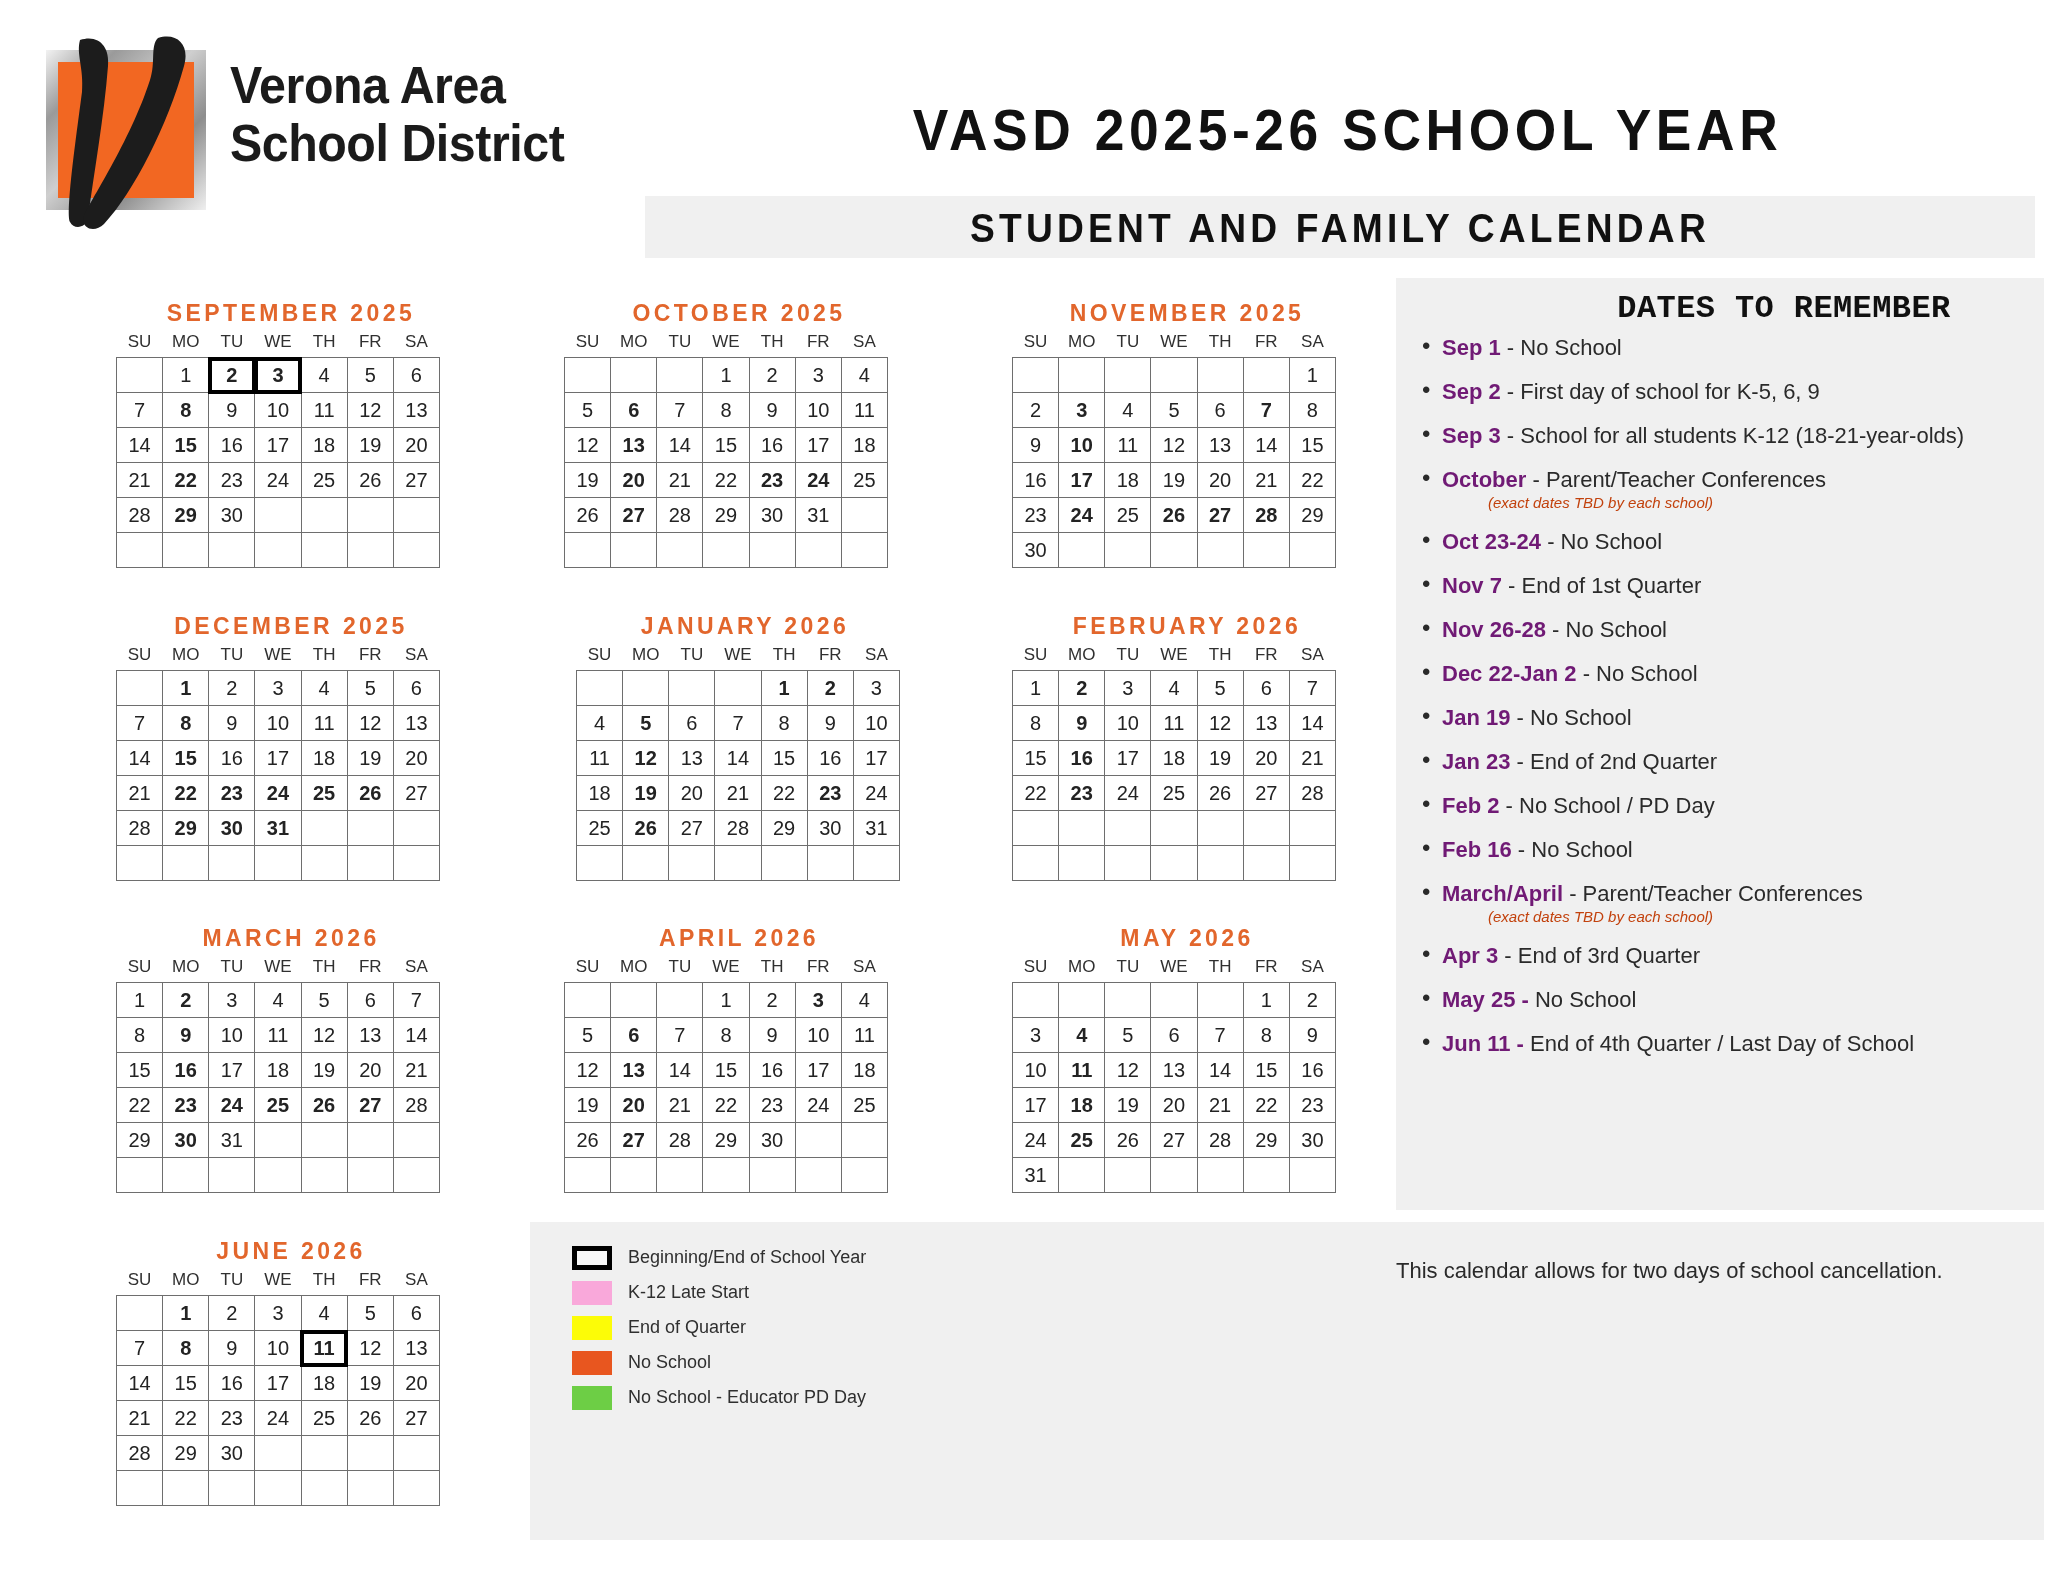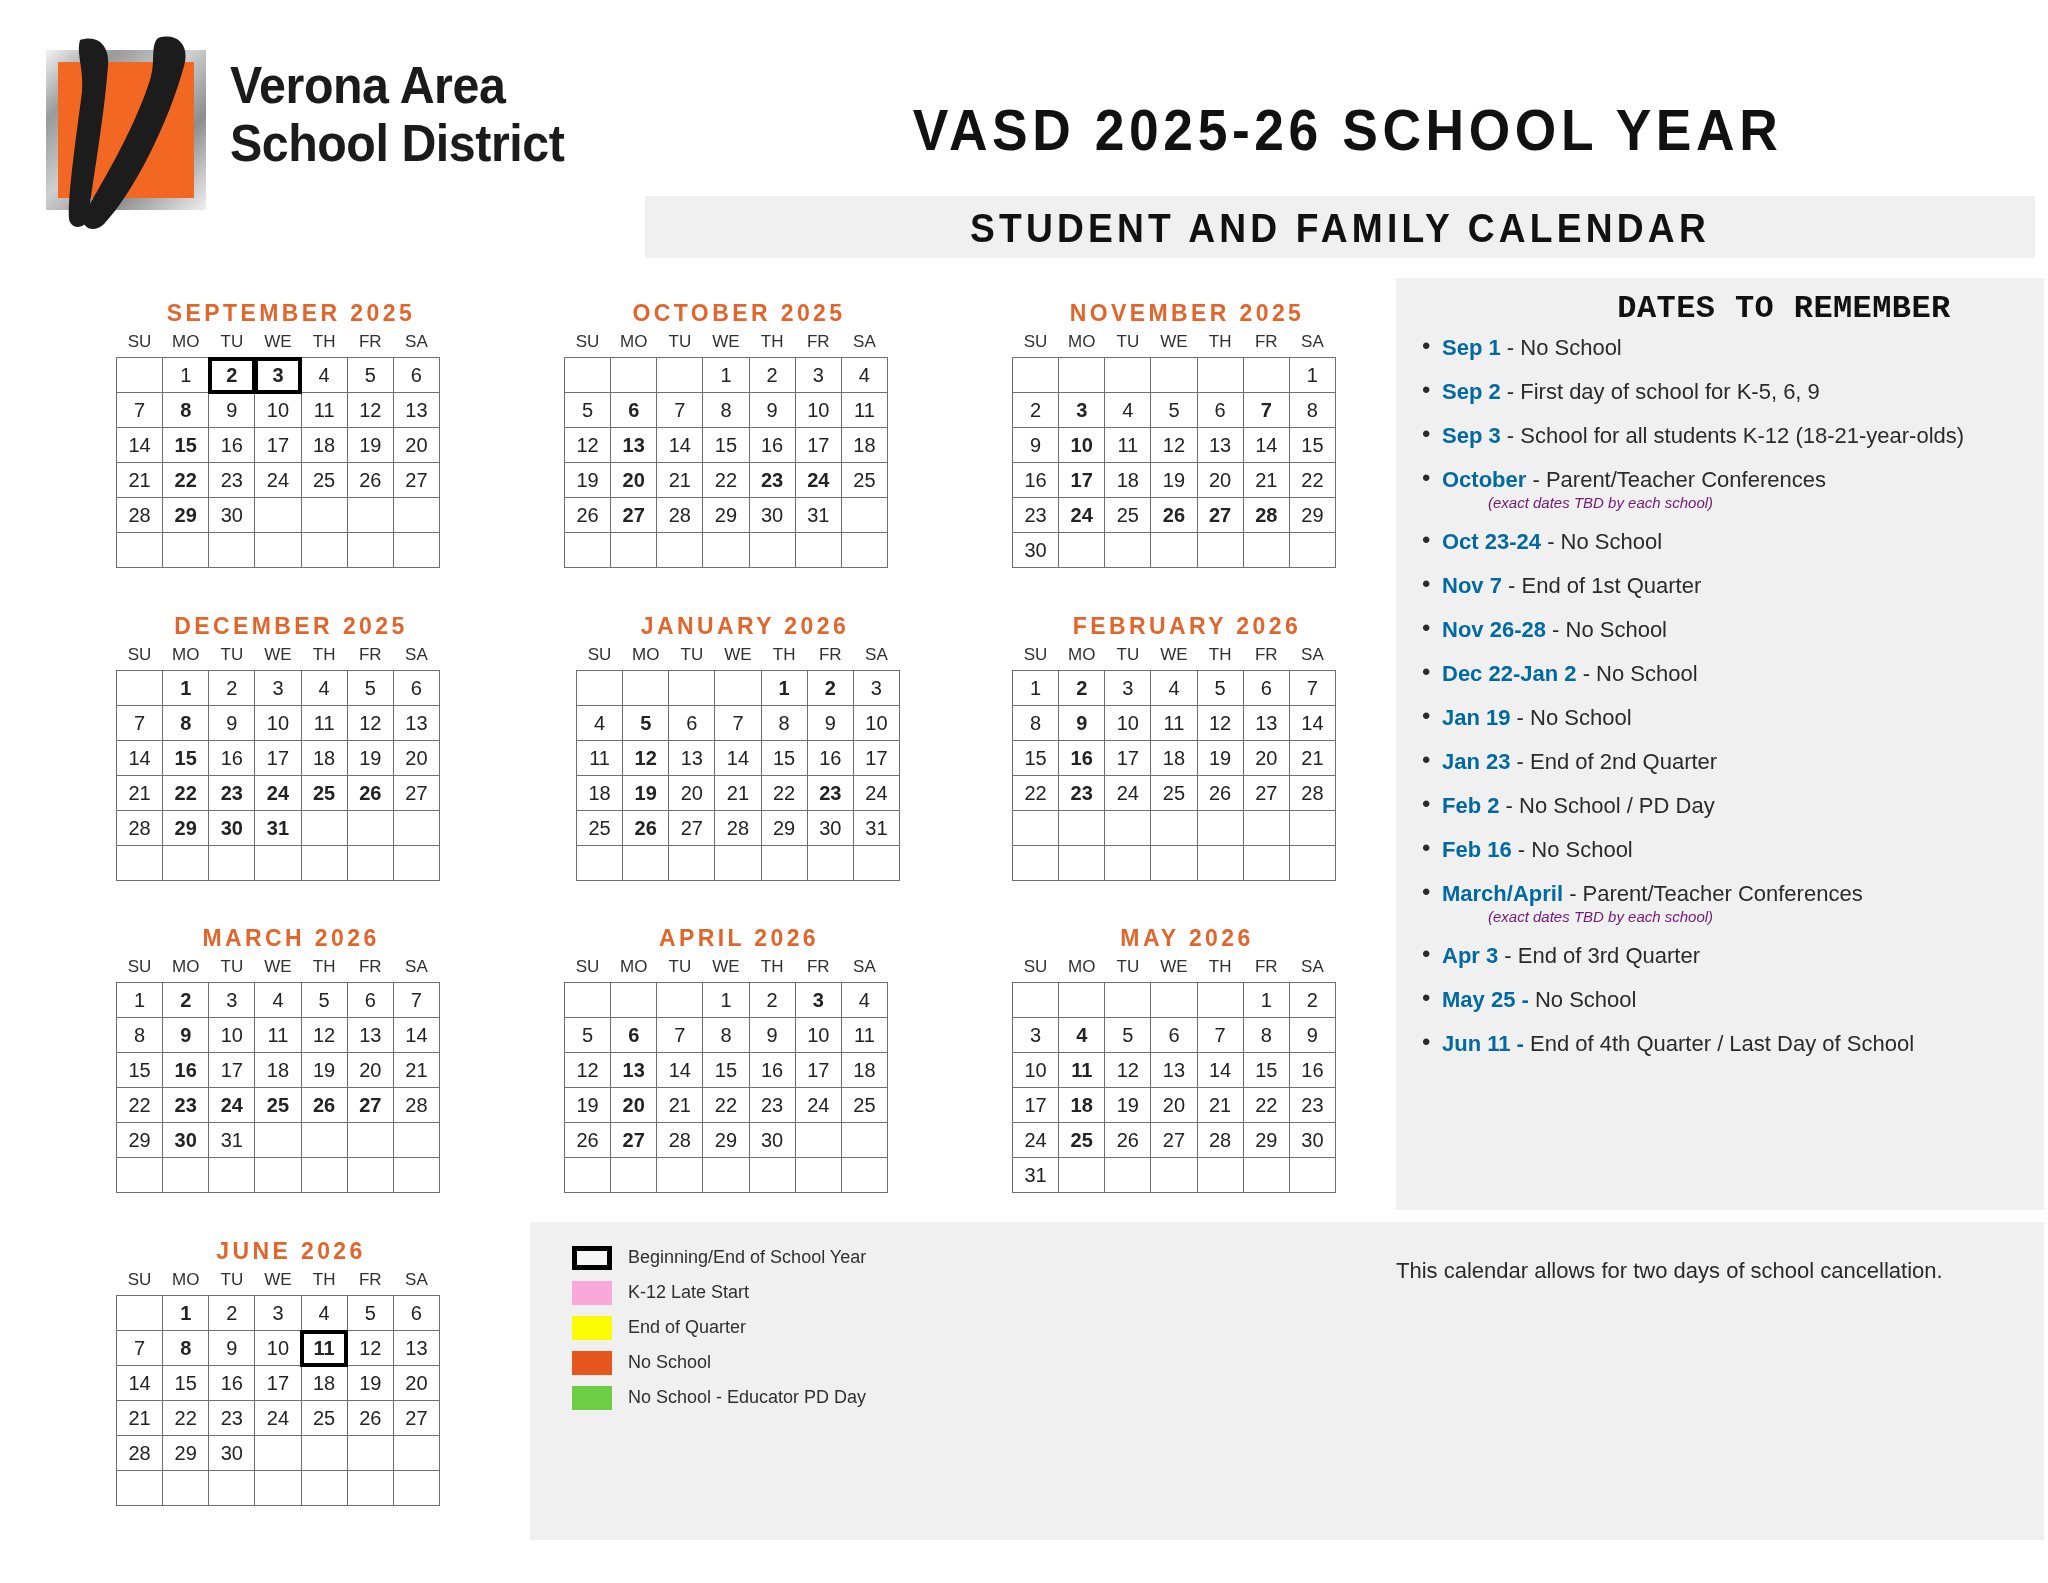--- a/index.html
+++ b/index.html
@@ -185,26 +185,26 @@
     line-height: 26px;
     margin-bottom: 18px;
   }
   #dtr-list li::before {
     content: "\2022";
     position: absolute;
     left: 26px; top: -2px;
     font-size: 24px;
     color: #2a2a2a;
   }
-  #dtr-list .dt { font-weight: bold; color: #0369a1; }
+  #dtr-list .dt { font-weight: bold; color: #701a75; }
   #dtr-list .sub {
     display: block;
     font-size: 15px;
     font-style: italic;
-    color: #701a75;
+    color: #c2410c;
     margin-left: 46px;
     margin-top: 1px;
     line-height: 17px;
   }
 
   
   #legend-band {
     position: absolute;
     left: 530px; top: 1222px;
     width: 1514px; height: 318px;

